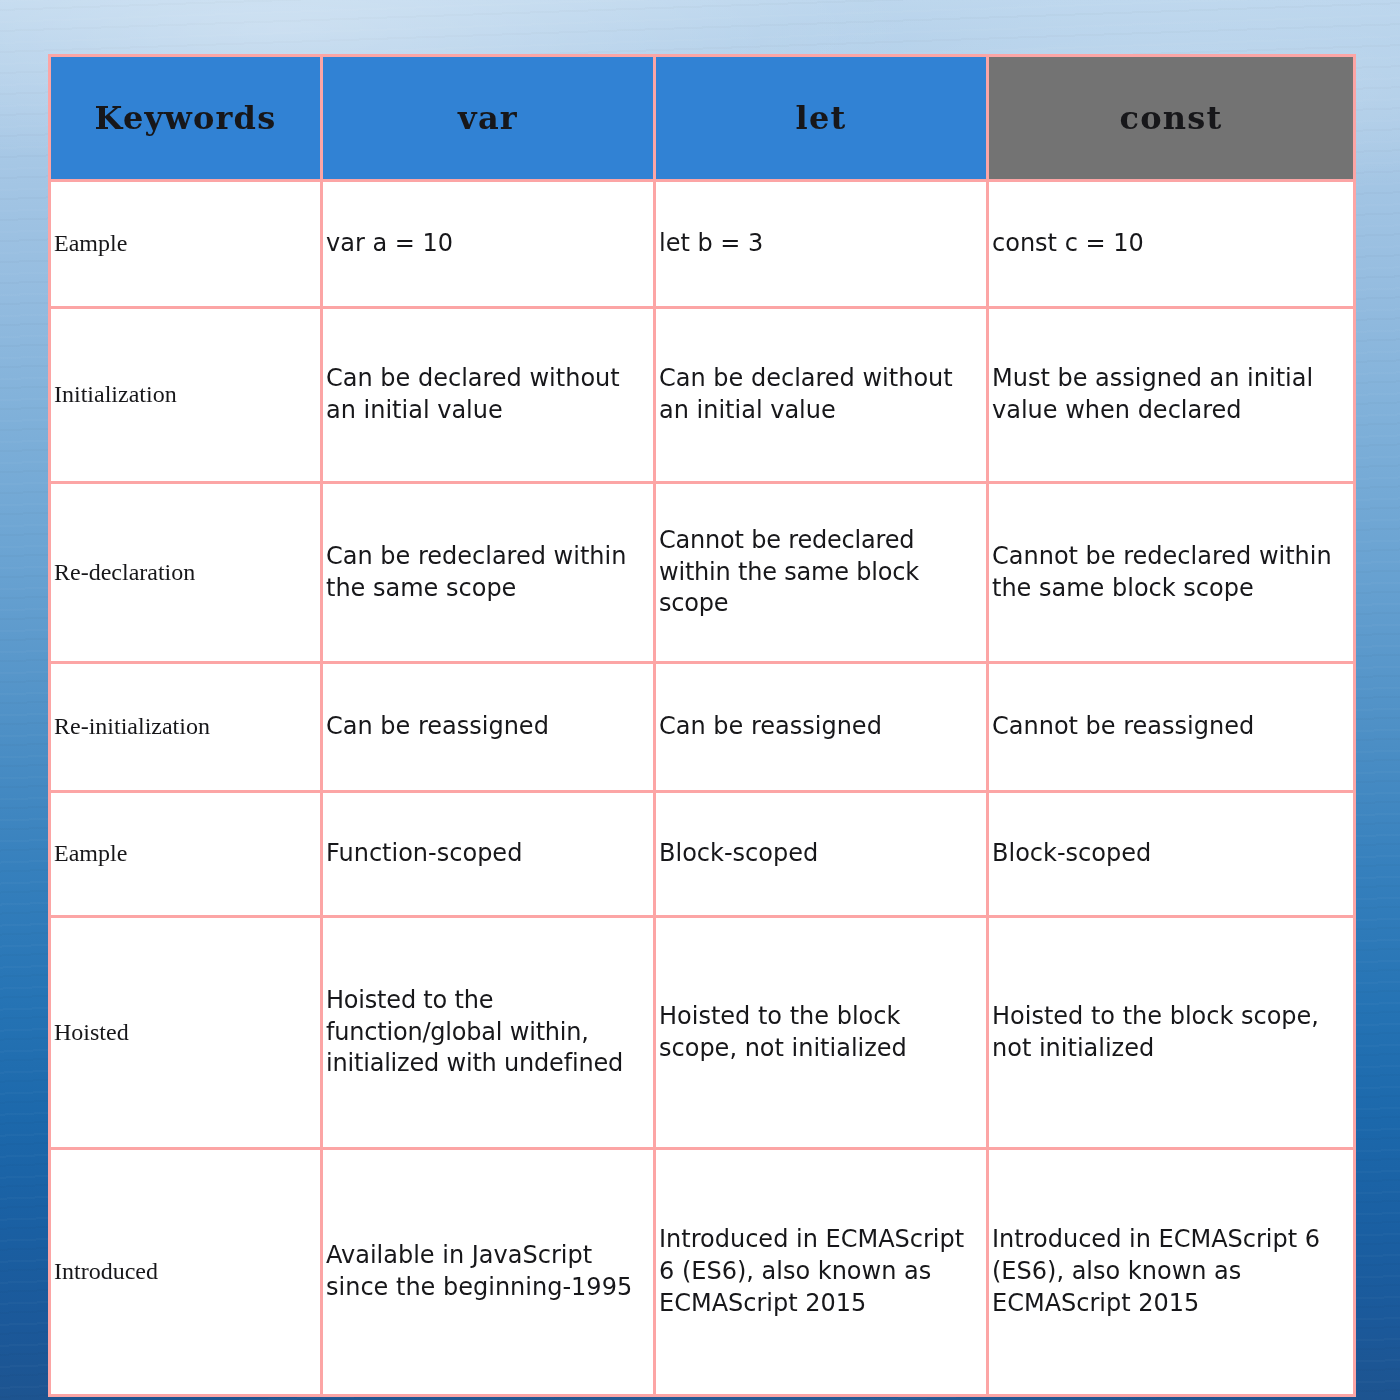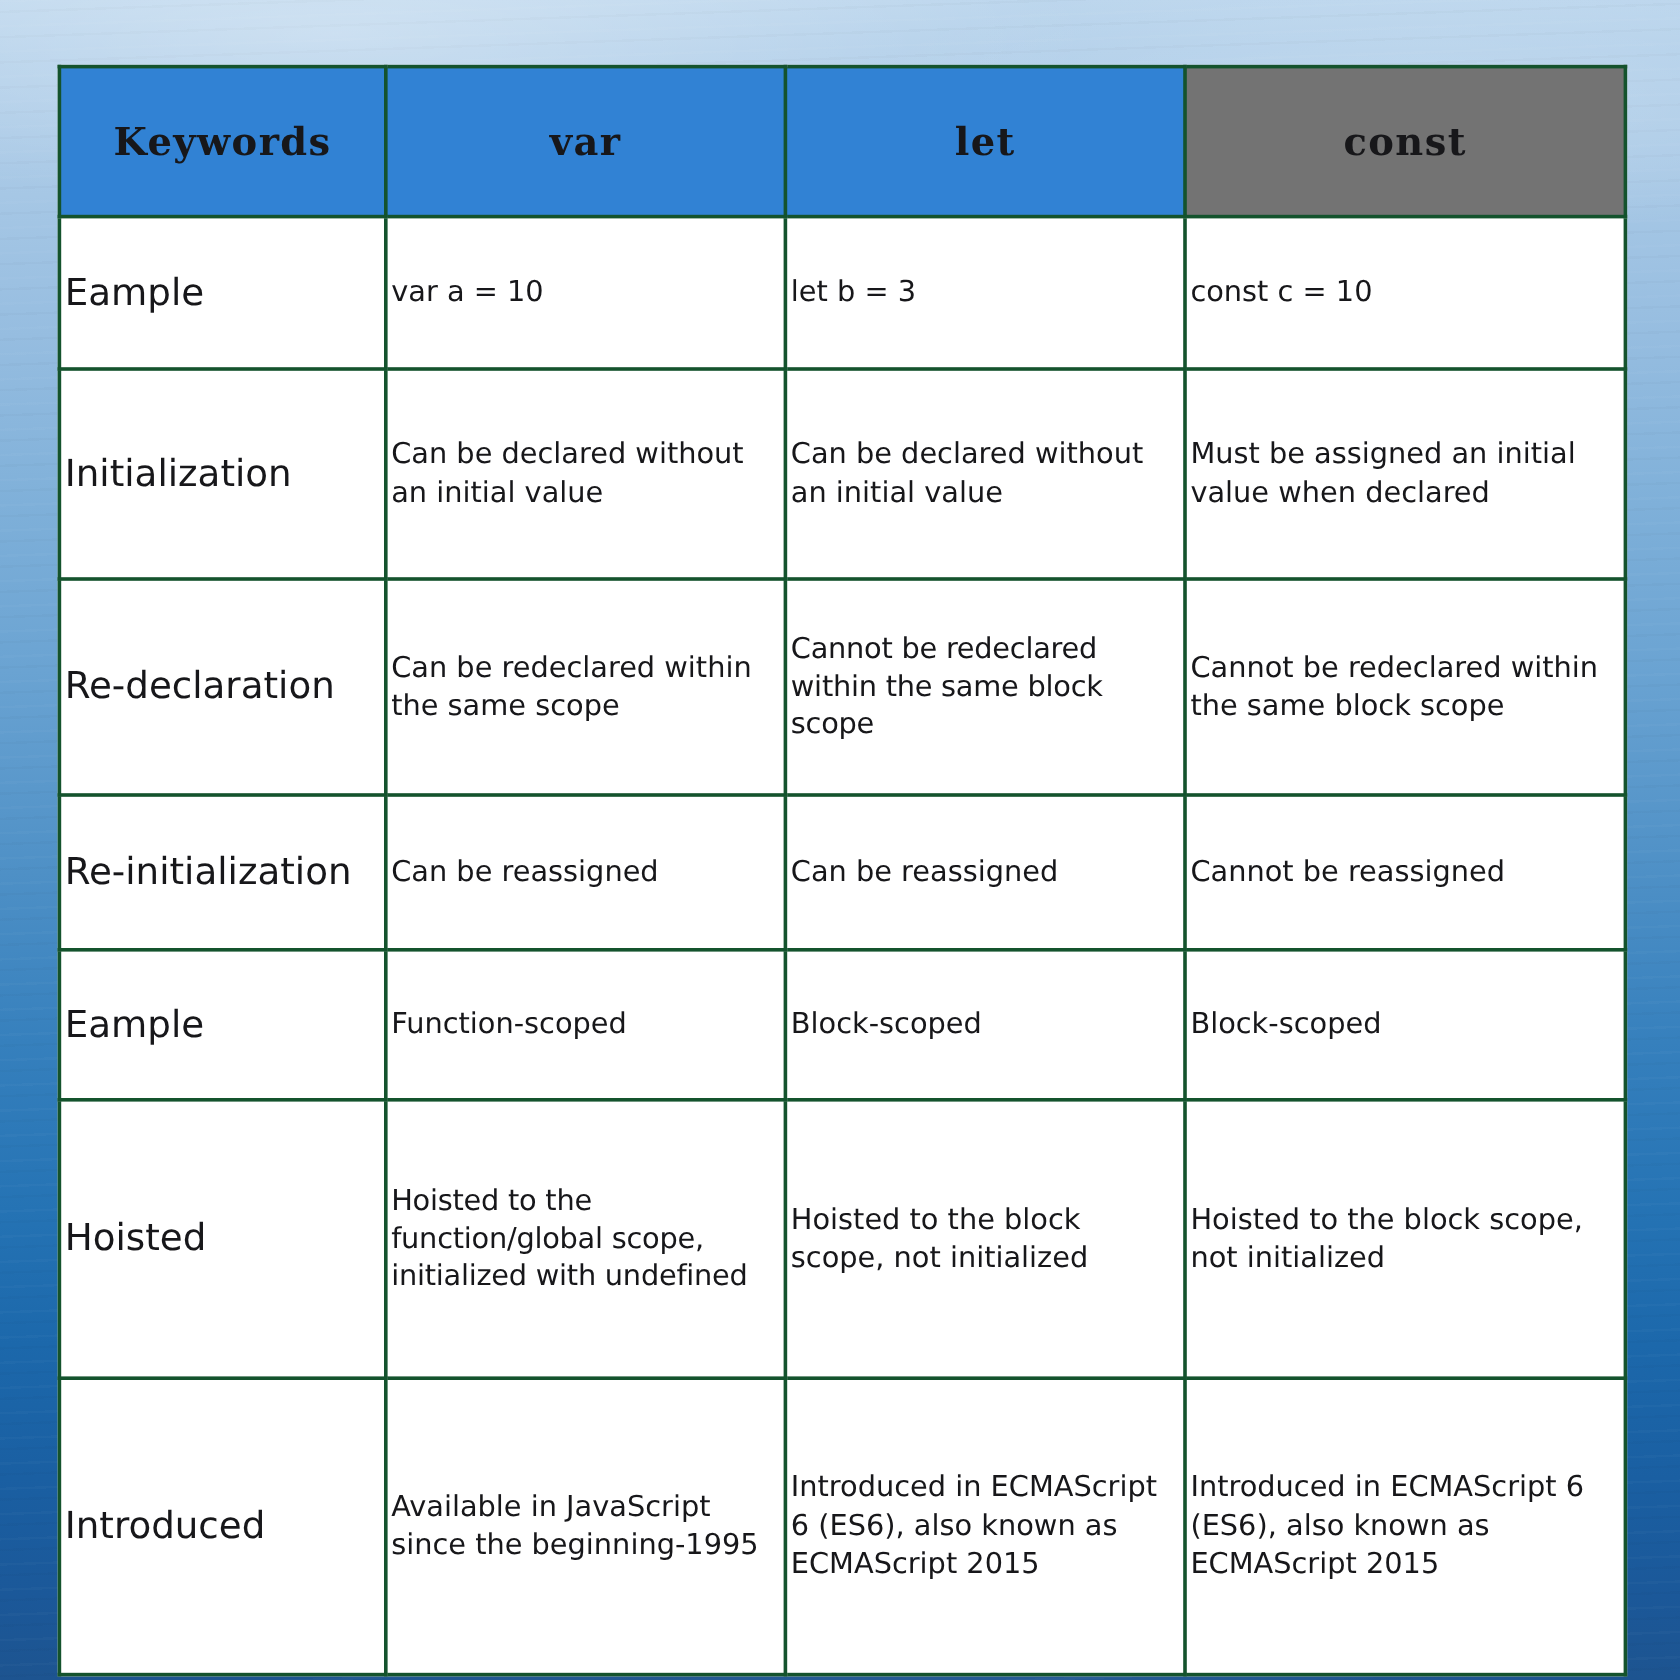--- a/index.html
+++ b/index.html
@@ -77,21 +77,21 @@
   table#compare-table {
     width: 100%;
     height: 100%;
     border-collapse: collapse;
     table-layout: fixed;
     background: #ffffff;
     border: 3px solid #262626;
   }
   table#compare-table th,
   table#compare-table td {
-    border: 3px solid #14532d;
+    border: 3px solid #fca5a5;
     vertical-align: middle;
     padding: 2px 3px;
     color: #17171a;
   }
   
   col.c0 { width: 272px; }
   col.c1 { width: 333px; }
   col.c2 { width: 333px; }
   col.c3 { width: 367px; }
 
@@ -109,21 +109,22 @@
     background: #737373;
   }
 
   tbody td {
     font-family: "DejaVu Sans", "Liberation Sans", sans-serif;
     font-size: 24px;
     line-height: 1.32;
     font-weight: 400;
   }
   tbody td.label-cell {
-    font-size: 31px;
+    font-size: 24px;
+    font-family: Liberation Serif, serif;
   }
   tbody td.tight {
     letter-spacing: -0.2px;
   }
   
   tr.r0 td { height: 120px; }
   tr.r1 td { height: 168px; }
   tr.r2 td { height: 173px; }
   tr.r3 td { height: 122px; }
   tr.r4 td { height: 118px; }
@@ -180,21 +181,21 @@
         <td>Cannot be reassigned</td>
       </tr>
       <tr class="r4">
         <td class="label-cell">Eample</td>
         <td>Function-scoped</td>
         <td>Block-scoped</td>
         <td>Block-scoped</td>
       </tr>
       <tr class="r5">
         <td class="label-cell">Hoisted</td>
-        <td class="tight">Hoisted to the function/global scope, initialized with undefined</td>
+        <td class="tight">Hoisted to the function/global within, initialized with undefined</td>
         <td>Hoisted to the block scope, not initialized</td>
         <td>Hoisted to the block scope, not initialized</td>
       </tr>
       <tr class="r6">
         <td class="label-cell">Introduced</td>
         <td>Available in JavaScript since the beginning-1995</td>
         <td>Introduced in ECMAScript 6 (ES6), also known as ECMAScript 2015</td>
         <td>Introduced in ECMAScript 6 (ES6), also known as ECMAScript 2015</td>
       </tr>
     </tbody>

